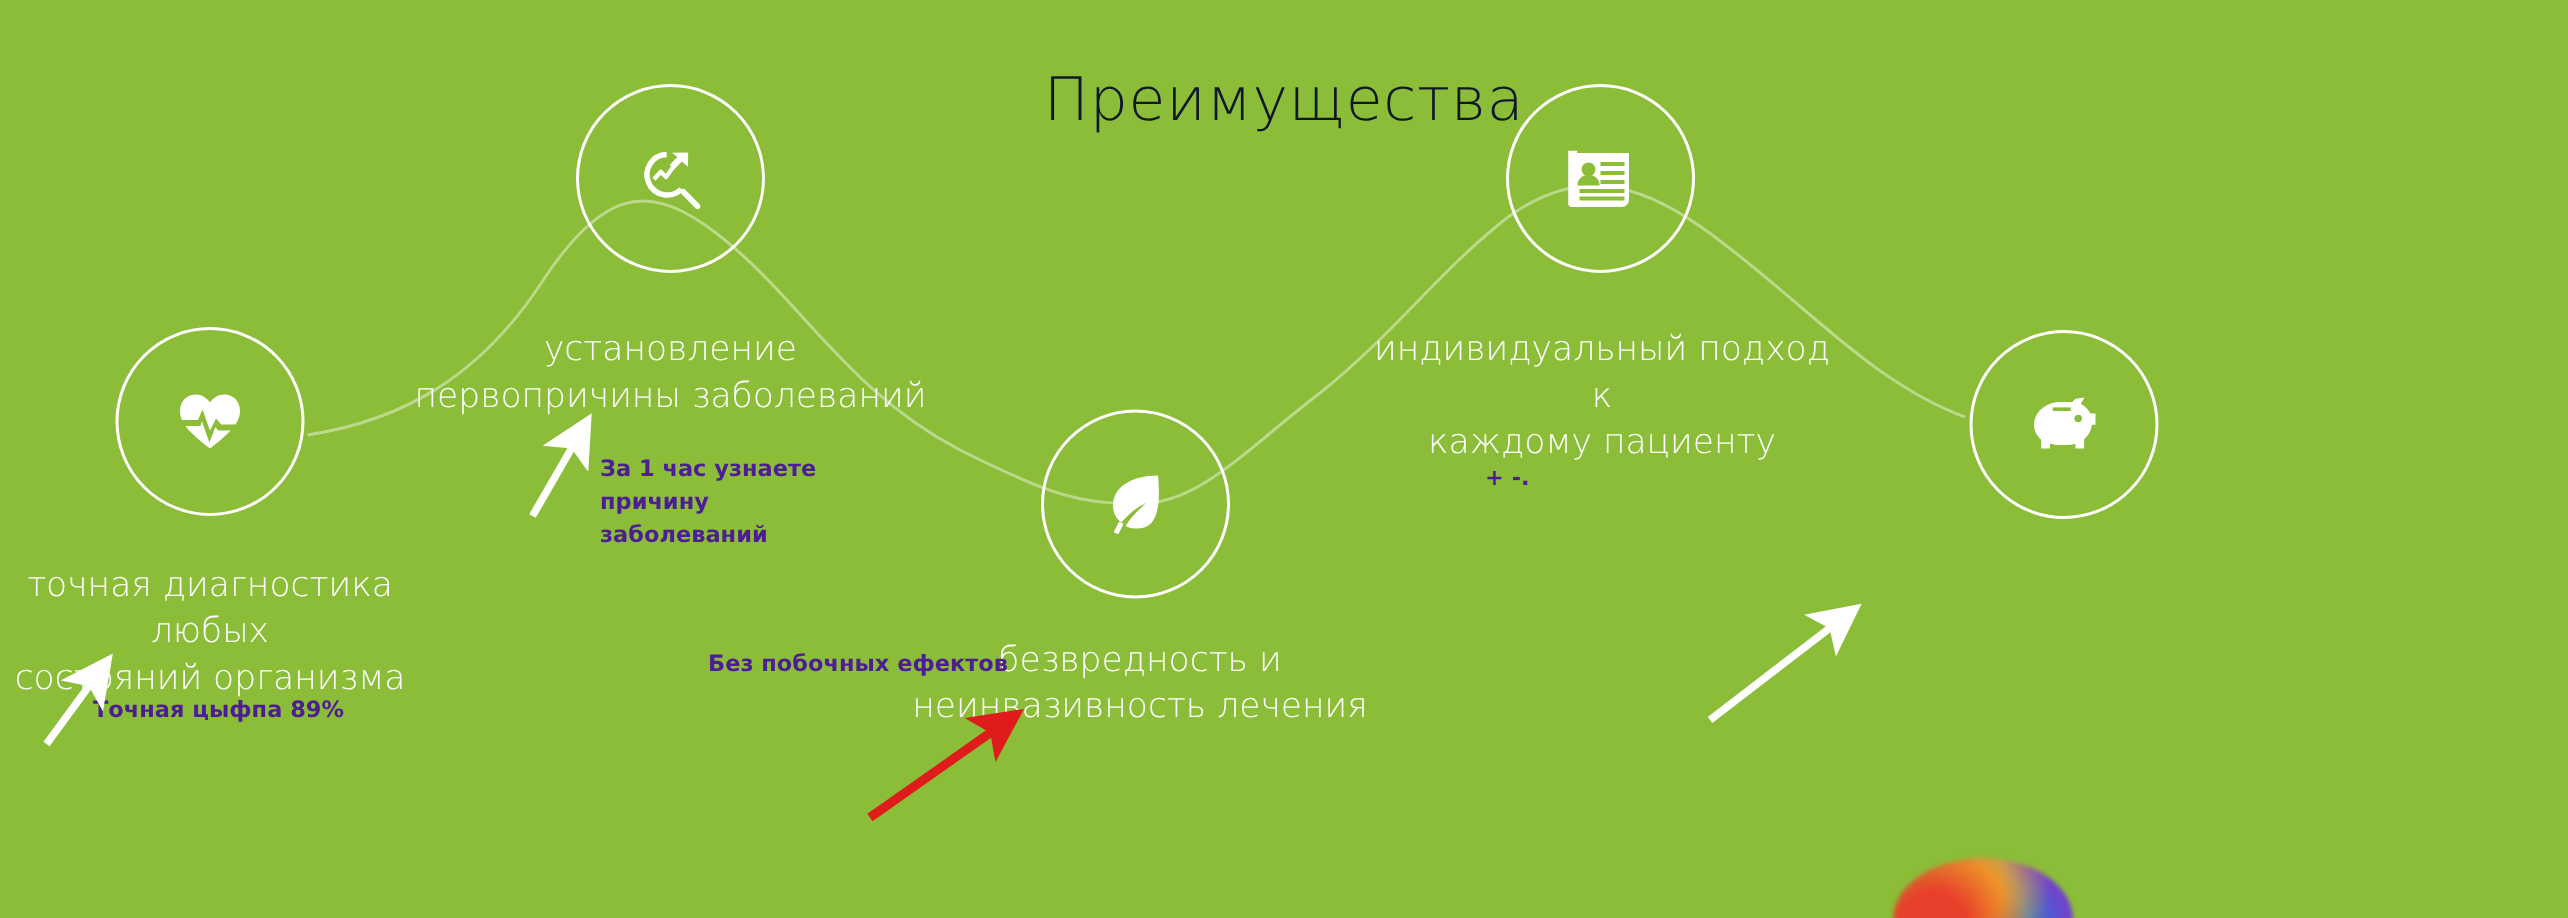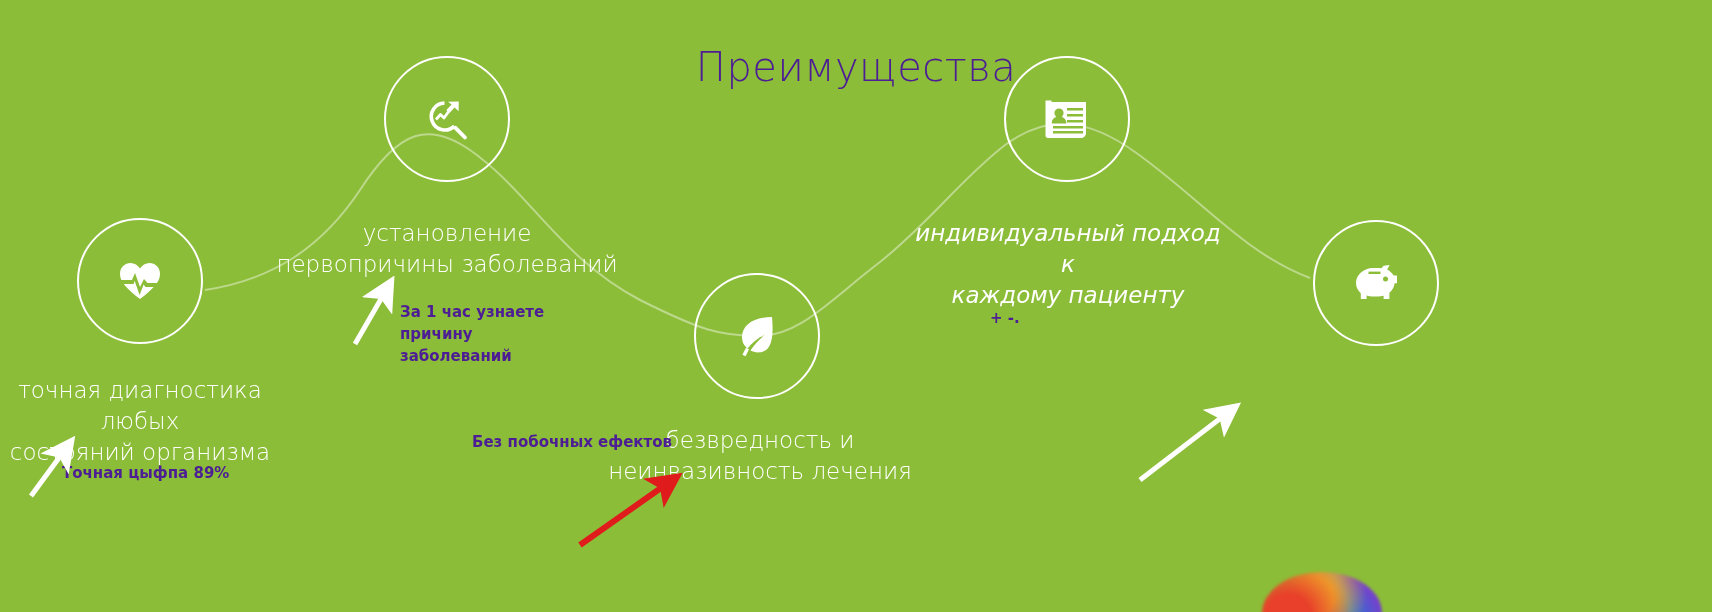--- a/index.html
+++ b/index.html
@@ -26,21 +26,21 @@
     width: 1712px; height: 612px;
     pointer-events: none;
   }
   
   #page-title {
     position: absolute;
     left: 0;
     top: 44px;
     width: 1712px;
     text-align: center;
-    color: #4c1d95;
+    color: #0f172a;
     font-size: 40px;
     font-weight: 300;
     letter-spacing: 0.5px;
     font-family: "DejaVu Sans", "Liberation Sans", sans-serif;
   }
   
   .node-circle {
     position: absolute;
     border-radius: 50%;
     border: 2px solid #ffffff;
@@ -158,21 +158,21 @@
     <span>
       <svg width="44" height="40" viewBox="0 0 44 40">
         <path fill="#ffffff" d="M5 3 L41 3 L41 34 C41 36.8 38.8 39 36 39 L5 39 Z"></path>
         <path fill="#8cbd38" d="M22 9 L38 9 L38 11.6 L22 11.6 Z M22 15 L38 15 L38 17.6 L22 17.6 Z M22 21 L38 21 L38 23.6 L22 23.6 Z M8 27 L38 27 L38 29.6 L8 29.6 Z M8 32 L38 32 L38 34.6 L8 34.6 Z"></path>
         <circle fill="#8cbd38" cx="14" cy="14" r="4.6"></circle>
         <path fill="#8cbd38" d="M6.6 24.6 C6.6 20 10 17.6 14 17.6 C18 17.6 21.4 20 21.4 24.6 Z"></path>
         <path fill="#ffffff" d="M0.5 1.5 L6.5 1.5 L6.5 39 L2.8 39 C1.5 39 0.5 38 0.5 36.6 Z"></path>
       </svg>
     </span>
   </div>
-  <div class="node-label" style="left:908px; top:218px; width:320px;font-style:italic;">индивидуальный подход к
+  <div class="node-label" style="left:908px; top:218px; width:320px;">индивидуальный подход к
 каждому пациенту</div>
   <div class="annotation left" style="left:990px; top:308px; width:200px;">+ -.</div>
 
   <div class="node-circle" style="left:1313px; top:220px; width:126px; height:126px;">
     <span>
       <svg width="44" height="38" viewBox="0 0 44 38">
         <path fill="#ffffff" d="M17 4 C8 5.6 2 11.6 2 19 C2 23 3.8 26.6 6.8 29.2 L6.8 35 L12.6 35 L12.6 31.6 C14.4 32.2 16.4 32.6 18.5 32.6 L24 32.6 C26 32.6 27.9 32.3 29.6 31.8 L29.6 35 L35.4 35 L35.4 28.8 C38.4 26.4 40.2 23 40.6 19.2 L43 19.2 L43 11.6 L39.6 11.6 C38.2 9 36 6.8 33.2 5.4 L35.6 1 L29.6 1.8 L27.4 4.2 C26.3 4.06 25.2 4 24 4 Z"></path>
         <circle fill="#8cbd38" cx="31.5" cy="15" r="2.5"></circle>
         <path fill="#8cbd38" d="M14.5 7.6 L26.5 7.6 L26.5 10 L14.5 10 Z"></path>
       </svg>

